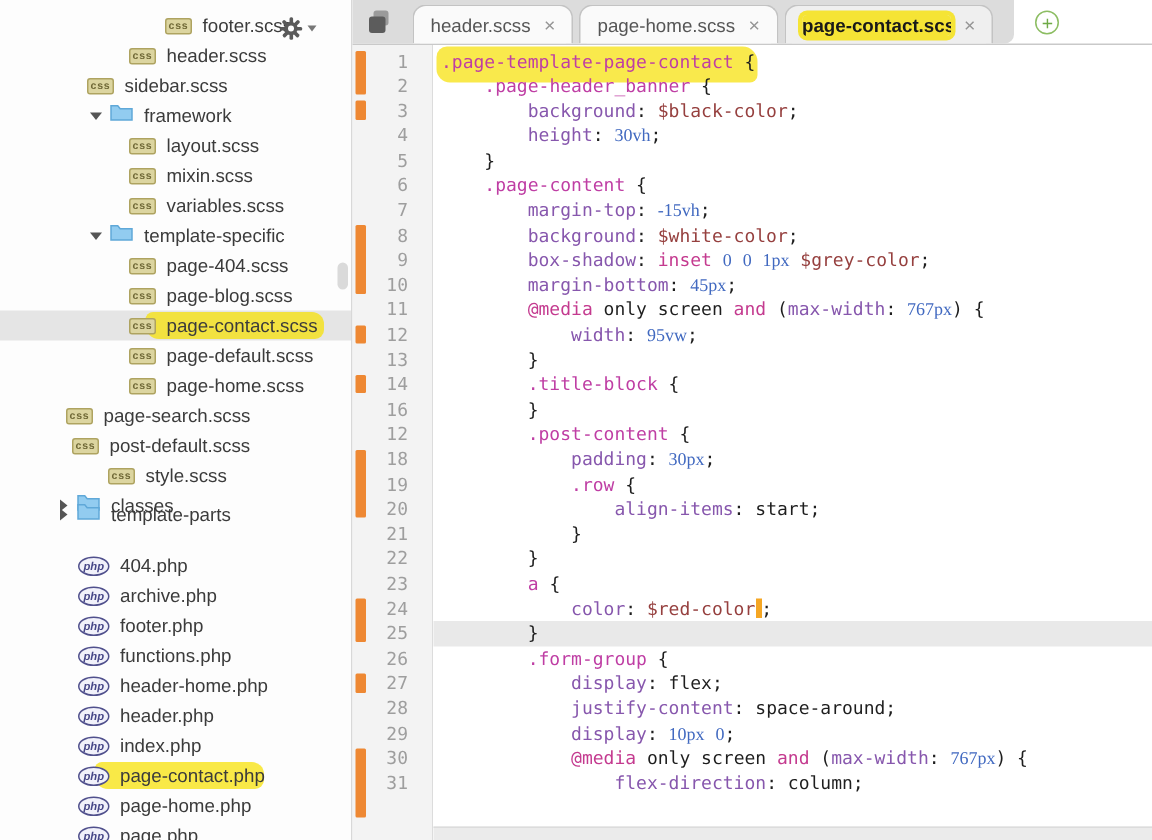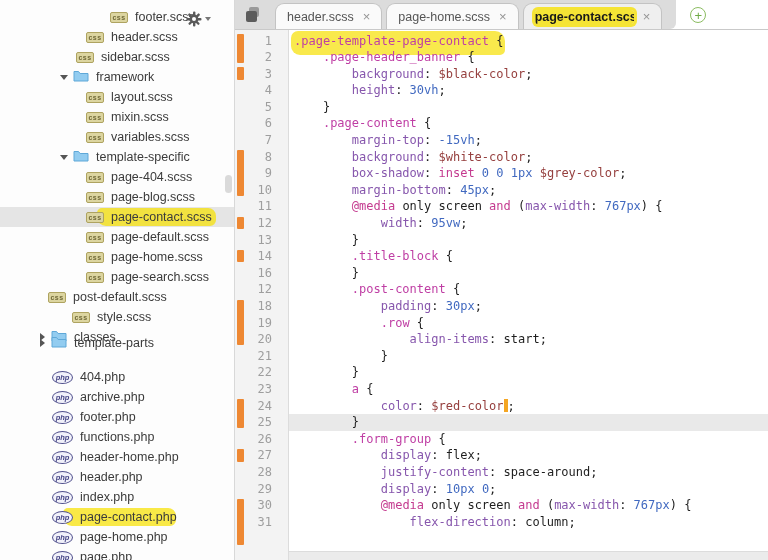--- a/index.html
+++ b/index.html
@@ -50,21 +50,21 @@
   #active-line-band { position:absolute; left:54px; right:0; height:16.6px; background:#e9e9e9; z-index:1;}
   #line1-highlight { position:absolute; left:56px; top:1px; width:214px; height:24px; background:rgba(246,224,0,0.7); border-radius:7px 10px 5px 9px; z-index:2; }
   #code-lines { position:absolute; left:0; top:2.5px; right:0; z-index:3; }
   .cl { height:16.6px; line-height:16.6px; white-space:pre; }
   .ln { display:inline-block; width:37px; text-align:right; color:#9e9e9e; margin-right:22px; }
   .gmark { position:absolute; left:2px; width:7px; background:#ee8833; border-radius:1px; z-index:4; }
   .tk-pln { color:#1e1e1e; }
   .tk-sel { color:#bf3ea4; }
   .tk-kw  { color:#c43a8f; }
   .tk-prop{ color:#8757ad; }
-  .tk-num { color:#4169c0; }
+  .tk-num { color:#4169c0;font-family:Liberation Serif, serif; }
   .tk-var { color:#96403f; }
   .cursor { display:inline-block; width:4px; height:13px; background:#f5a623; vertical-align:-2px; }
   #hscroll { position:absolute; left:54px; right:0; bottom:0; height:9px; background:#ebebeb; border-top:1px solid #dcdcdc; z-index:5;}
 </style>
 </head>
 <body>
 
 <div id="app">
 
   <div id="sidebar">
@@ -83,21 +83,21 @@
     </div>
     <div id="tree-rows">
         <div class="tree-row" style="top: 7px; padding-left: 110px;">
           <span class="badge css">css</span>
           <span class="tree-label">footer.scss</span>
         </div>
         <div class="tree-row" style="top: 27px; padding-left: 86px;">
           <span class="badge css">css</span>
           <span class="tree-label">header.scss</span>
         </div>
-        <div class="tree-row" style="top: 47px; padding-left: 76px;">
+        <div class="tree-row" style="top: 47px; padding-left: 58px;">
           <span class="badge css">css</span>
           <span class="tree-label">sidebar.scss</span>
         </div>
         <div class="tree-row" style="top: 67px; padding-left: 60px;">
           <span class="tri down"></span>
           <span class="folder-ico"><svg width="16" height="13" viewBox="0 0 16 13">
               <path d="M1 2.5 h4.5 l1.6 2 H15 v7.5 H1 z" fill="#92ccf0" stroke="#5fa8d8" stroke-width="1"></path>
             </svg></span>
           <span class="tree-label">framework</span>
         </div>
@@ -135,21 +135,21 @@
           <span class="tree-label">page-contact.scss</span>
         </div>
         <div class="tree-row" style="top: 227px; padding-left: 86px;">
           <span class="badge css">css</span>
           <span class="tree-label">page-default.scss</span>
         </div>
         <div class="tree-row" style="top: 247px; padding-left: 86px;">
           <span class="badge css">css</span>
           <span class="tree-label">page-home.scss</span>
         </div>
-        <div class="tree-row" style="top: 267px; padding-left: 86px;">
+        <div class="tree-row" style="top: 267px; padding-left: 44px;">
           <span class="badge css">css</span>
           <span class="tree-label">page-search.scss</span>
         </div>
         <div class="tree-row" style="top: 287px; padding-left: 48px;">
           <span class="badge css">css</span>
           <span class="tree-label">post-default.scss</span>
         </div>
         <div class="tree-row" style="top: 307px; padding-left: 72px;">
           <span class="badge css">css</span>
           <span class="tree-label">style.scss</span>

